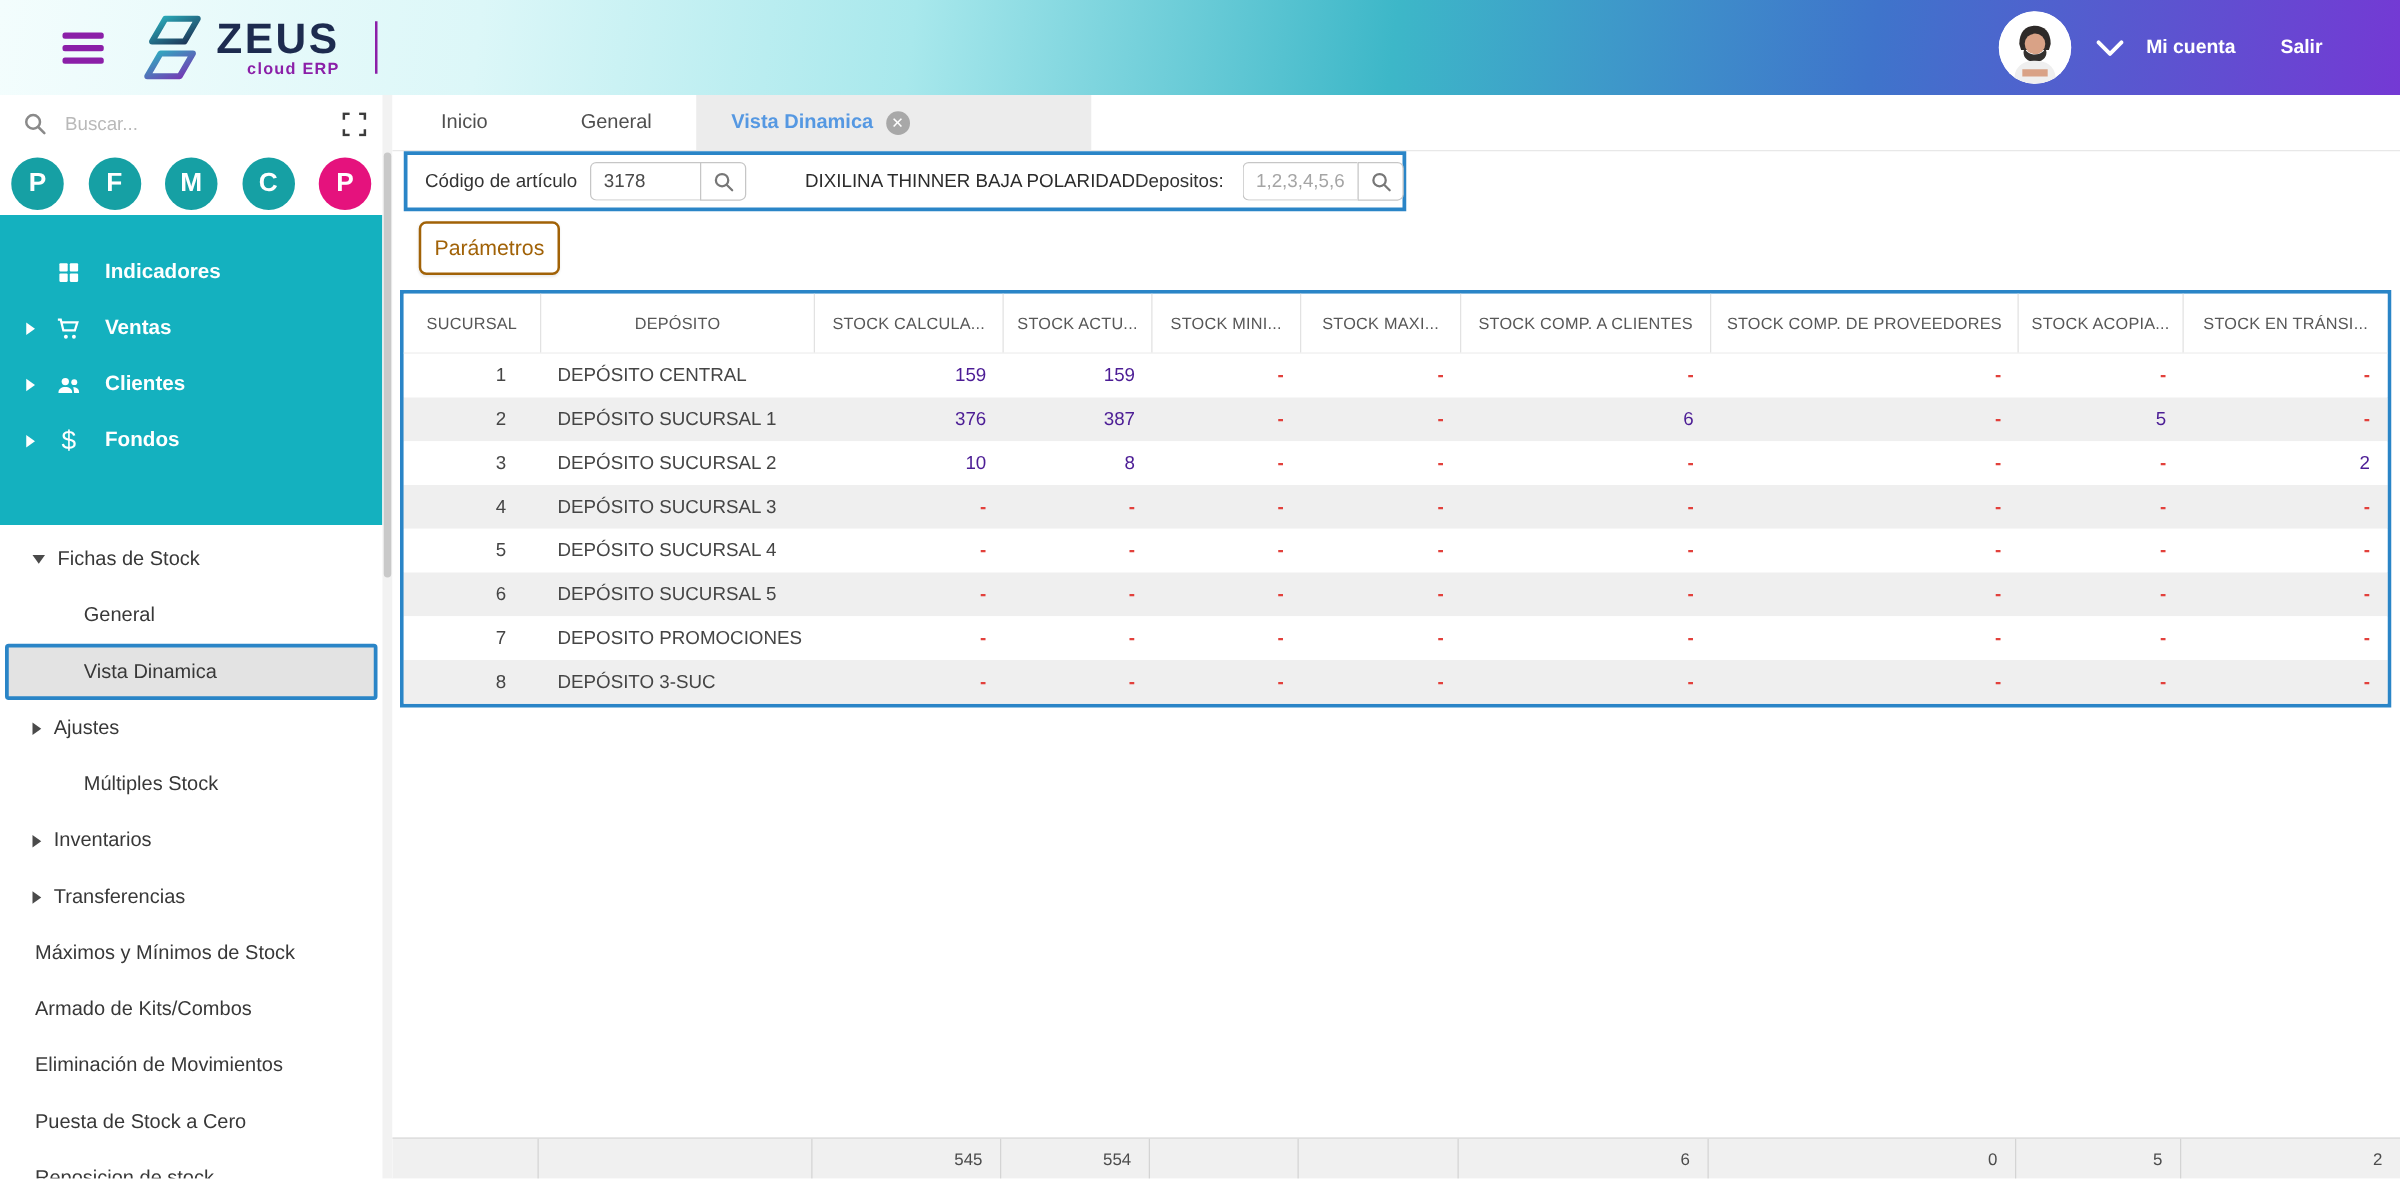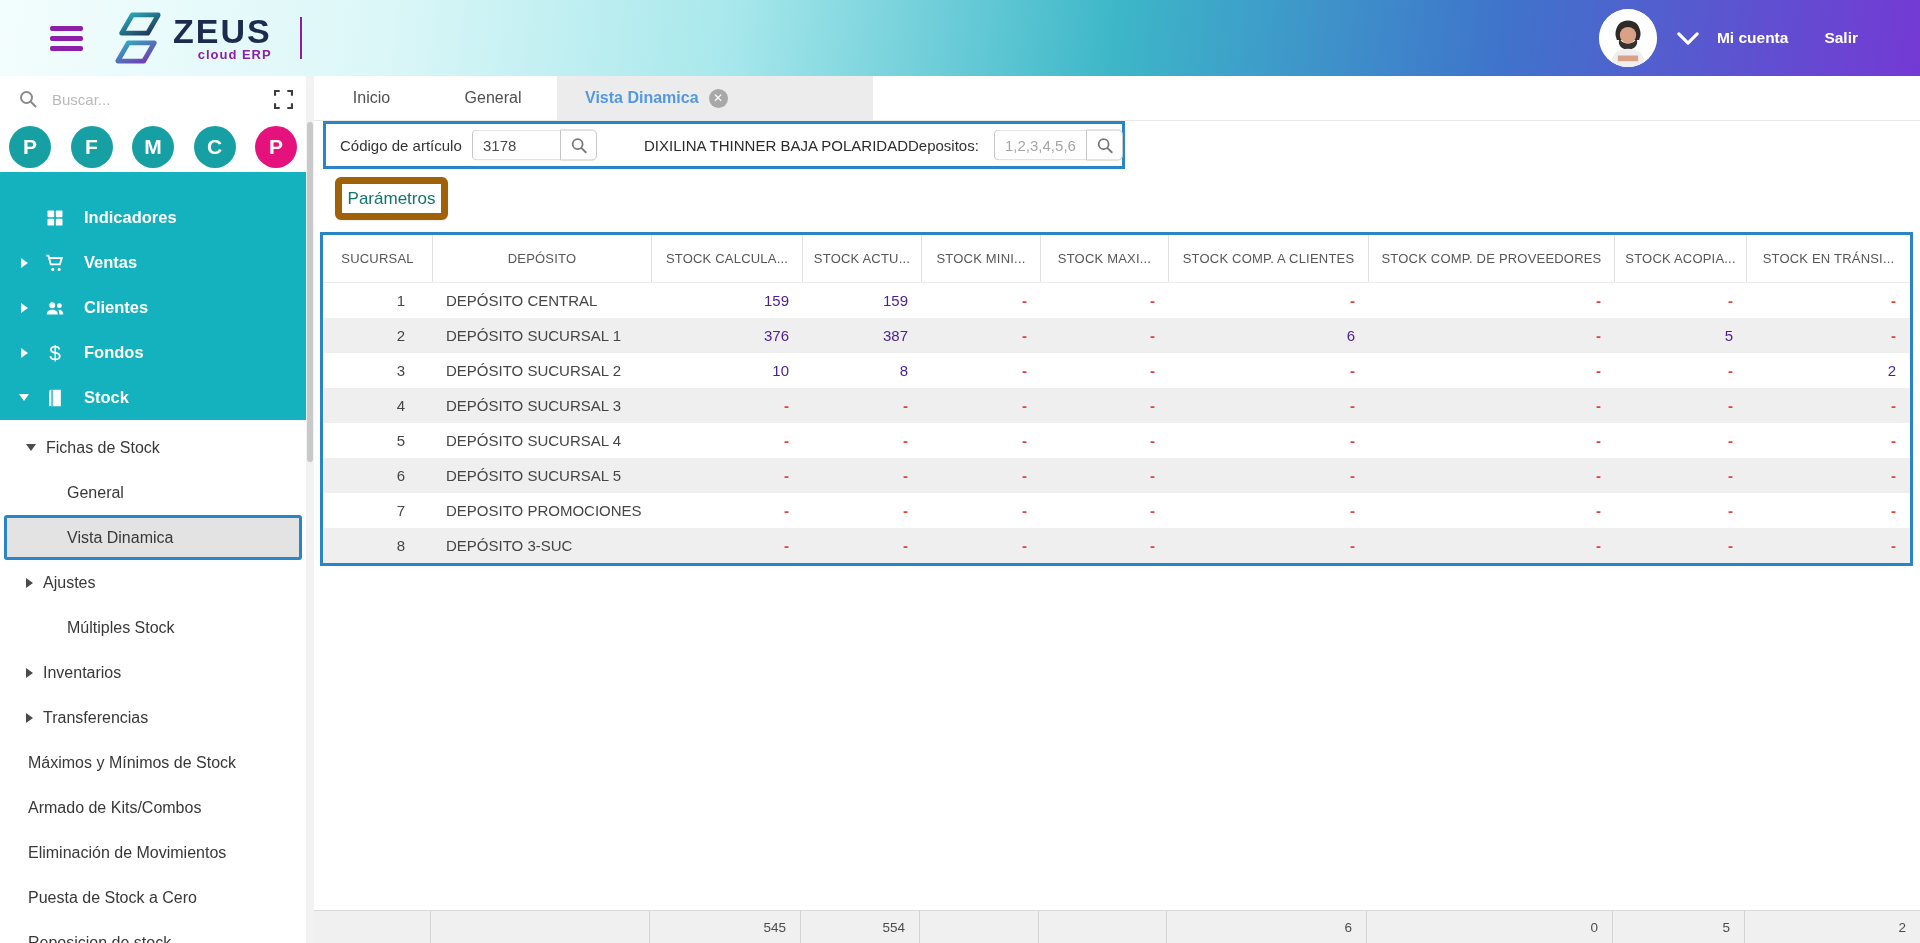--- a/index.html
+++ b/index.html
@@ -63,22 +63,22 @@
   .fl-code{ left:14px; }
   .fl-article{ left:318px; color:#2b2b2b; }
   .fl-dep{ left:582px; }
   .f-group{ position:absolute; top:50%; transform:translateY(-50%); display:flex; }
   .fg-code{ left:146px; } .fg-dep{ left:668px; }
   .f-input{ height:31px; border:1px solid #c6c6c6; border-right:none; border-radius:5px 0 0 5px; padding:0 10px; font-size:15px; outline:none; }
   .fi-code{ width:88px; color:#4a4a4a; }
   .fi-dep{ width:92px; color:#a5a5a5; }
   .f-btn{ width:37px; height:31px; border:1px solid #c6c6c6; border-radius:0 5px 5px 0; background:#fff;
           display:flex; align-items:center; justify-content:center; cursor:pointer; }
-  .param-btn{ position:absolute; left:21px; top:101px; width:113px; height:43px; background:#fff; border:7px solid #a16207;
-              border-radius:6px; font-size:17px; color:#0f766e; box-shadow:0 1px 2px rgba(0,0,0,.08); cursor:pointer;
+  .param-btn{ position:absolute; left:21px; top:101px; width:113px; height:43px; background:#fff; border:2px solid #a16207;
+              border-radius:6px; font-size:17px; color:#a16207; box-shadow:0 1px 2px rgba(0,0,0,.08); cursor:pointer;
               font-family:"Liberation Sans","DejaVu Sans",sans-serif; }
 
   
   .grid-box{ position:absolute; left:6px; top:156px; width:1593px; border:3px solid #2a85c7; background:#fff; }
   .thead{ display:flex; height:48px; border-bottom:1px solid #ececec; background:#fff; }
   .th{ display:flex; align-items:center; justify-content:center; font-size:13px; color:#575757; letter-spacing:.2px;
        border-right:1px solid #e2e2e2; white-space:nowrap; overflow:hidden; flex:0 0 auto; }
   .th:last-child{ border-right:none; }
   .tr{ display:flex; height:35px; background:#fff; }
   .tr.alt{ background:#efefef; }
@@ -207,32 +207,20 @@
           </svg>
         </span>
         <span class="nav-label">Clientes</span>
       </div>
       <div class="nav-item">
         <span class="arrow-box">
             <span class="tri-r"></span>
           </span>
         <span class="icon-box" style="color:#fff;font-size:21px;font-weight:400;">$</span>
         <span class="nav-label">Fondos</span>
-      </div>
-      <div class="nav-item">
-        <span class="arrow-box">
-            <span class="tri-d"></span>
-          </span>
-        <span class="icon-box">
-          <svg width="20" height="20" viewBox="0 0 24 24">
-            <path d="M5 4.5A2.5 2.5 0 0 1 7.5 2H19v20H7.5A2.5 2.5 0 0 0 5 22z" fill="#fff"></path>
-            <path d="M8.5 2v20" stroke="#14b1bf" stroke-width="1.6"></path>
-          </svg>
-        </span>
-        <span class="nav-label">Stock</span>
       </div>
     </nav>
 
     <nav class="nav-sub">
       <div class="sub-item si-arrow1">
         <span class="tri-d"></span>
         <span class="sub-label">Fichas de Stock</span>
       </div>
       <div class="sub-item si-lvl2">
         <span class="sub-label">General</span>

